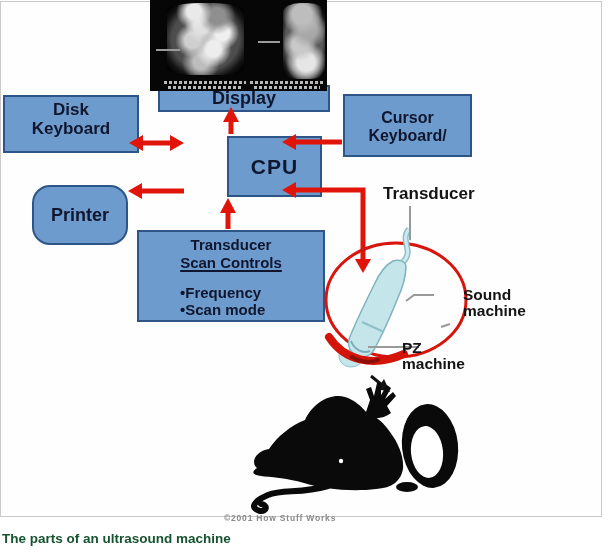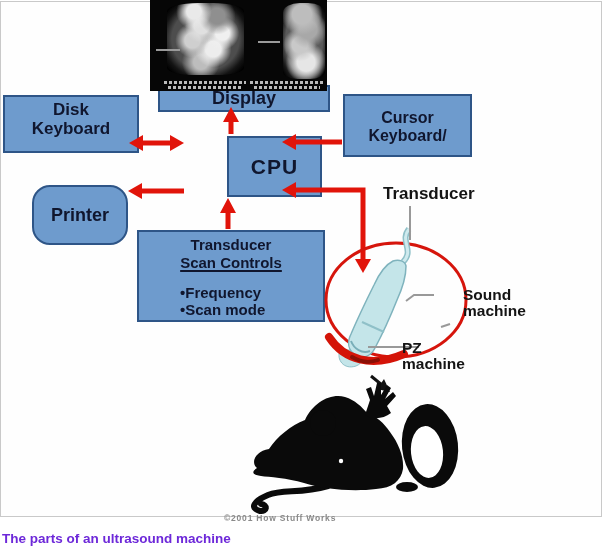--- a/index.html
+++ b/index.html
@@ -44,21 +44,21 @@
      repeating-linear-gradient(90deg, rgba(255,255,255,.85) 0 3px, transparent 3px 5px);}
   .scanlabel{position:absolute;height:2px;background:#9a9a9a;}
   
   .anno{position:absolute;font-weight:bold;color:#141414;z-index:5;}
   #transducer-label{left:383px;top:184px;font-size:17px;}
   #sound-backing{left:463px;top:287px;font-size:15.5px;line-height:16px;}
   #pz-crystals{left:402px;top:340px;font-size:15.5px;line-height:16px;}
   #copyright{position:absolute;left:203px;top:513px;font-size:8.5px;font-weight:bold;
              color:#8a8a8a;letter-spacing:.8px;z-index:5;padding-left:21px;}
   #caption{position:absolute;left:2px;top:531px;font-size:13.5px;font-weight:bold;
-           color:#6d28d9;z-index:5;}
+           color:#14532d;z-index:5;}
   #overlay{position:absolute;left:0;top:0;width:609px;height:555px;z-index:4;pointer-events:none;}
 </style>
 </head>
 <body>
 
 <div id="stage">
   <div id="frame"></div>
 
   <div class="box" id="display-box">
     <span>Display</span>

